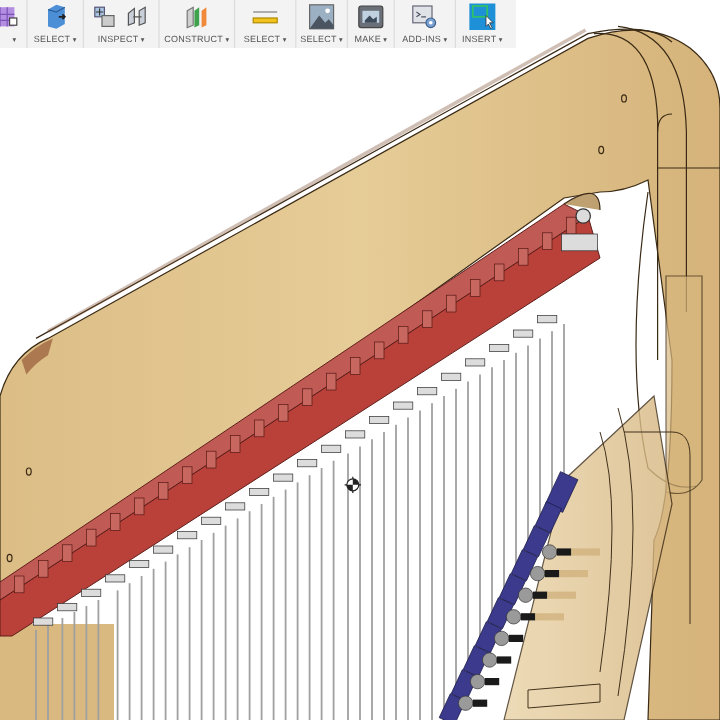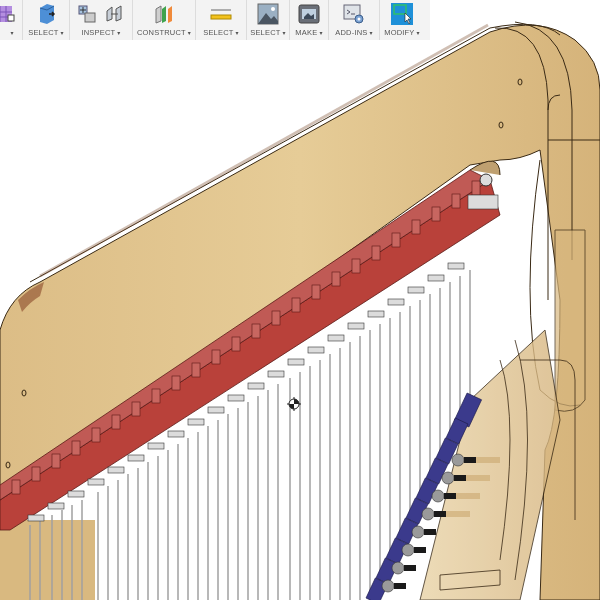--- a/index.html
+++ b/index.html
@@ -297,15 +297,15 @@
     <div class="lbl"><span>ADD-INS</span><span class="car">▾</span></div>
   </div>
   <div class="group" style="width:44px; border-right:none">
     <div class="icons">
         <svg class="ico" viewBox="0 0 22 22">
           <rect x="0" y="-2" width="22" height="26" fill="#1e90d8"></rect>
           <rect x="3" y="2" width="12" height="9" fill="none" stroke="#2fc06a" stroke-width="1.5"></rect>
           <path d="M14,10 L14,19 L16,17 L18,21 L19,20 L17,16 L20,16 Z" fill="#fff" stroke="#222" stroke-width="0.6"></path>
         </svg>
       </div>
-    <div class="lbl"><span>MODIFY</span><span class="car">▾</span></div>
+    <div class="lbl"><span>INSERT</span><span class="car">▾</span></div>
   </div>
 </div>
 
 </body></html>

